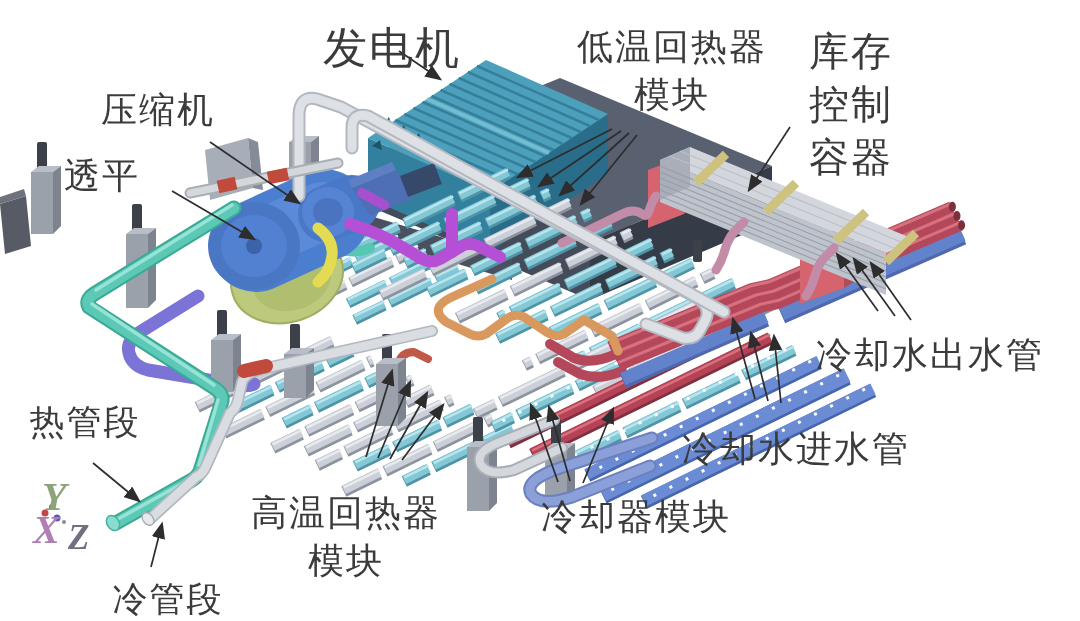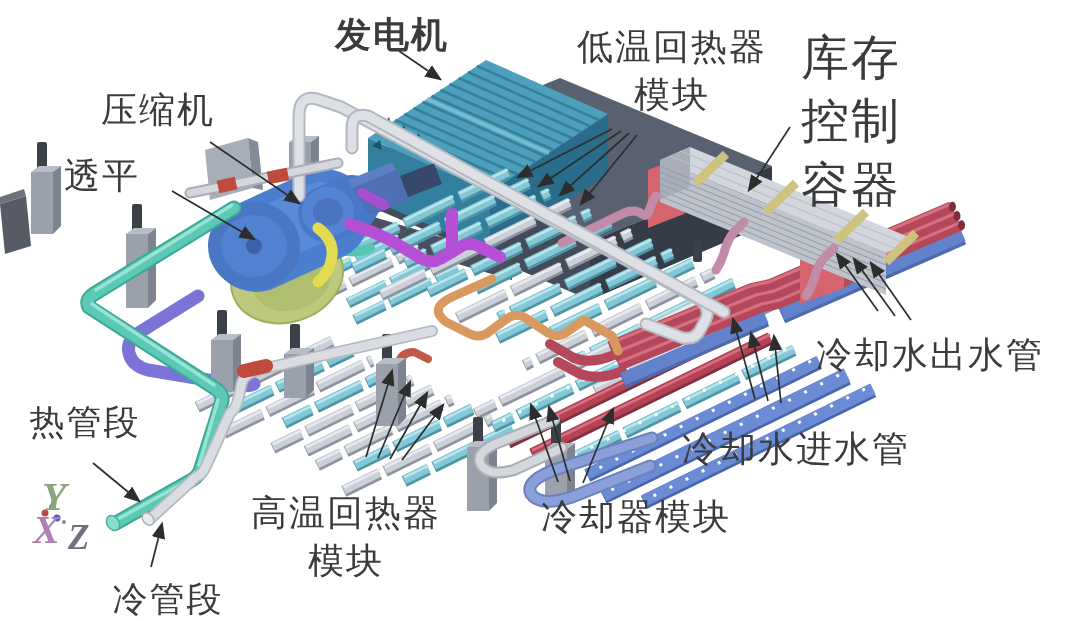--- a/index.html
+++ b/index.html
@@ -374,26 +374,26 @@
         <line x1="402" y1="460" x2="443" y2="405" stroke="#2d2d2d" stroke-width="1.7" marker-end="url(#ah)"></line>
         <line x1="93" y1="463" x2="139" y2="501" stroke="#2d2d2d" stroke-width="1.7" marker-end="url(#ah)"></line>
         <line x1="151" y1="567" x2="162" y2="524" stroke="#2d2d2d" stroke-width="1.7" marker-end="url(#ah)"></line>
         <circle cx="52" cy="507" r="3" fill="#4e9a4e"></circle>
         <circle cx="45" cy="513" r="3.5" fill="#c24848"></circle>
         <circle cx="57" cy="518" r="3.5" fill="#5a58bd"></circle>
         <circle cx="64" cy="522" r="2" fill="#8888aa"></circle>
       </g>
 </svg>
 
-<div class="callout" style="left: 392px; top: 12px; font-size: 36px; color: rgb(59, 59, 59); font-weight: bold;">发电机</div>
+<div class="callout" style="left: 392px; top: 20px; font-size: 44px; color: rgb(59, 59, 59);">发电机</div>
     <div class="callout" style="left: 158px; top: 87px; font-size: 36px; color: rgb(59, 59, 59);">压缩机</div>
     <div class="callout" style="left: 102px; top: 153px; font-size: 36px; color: rgb(59, 59, 59);">透平</div>
     <div class="callout" style="left: 672px; top: 24px; font-size: 36px; color: rgb(59, 59, 59);">低温回热器
 模块</div>
-    <div class="callout" style="left: 851px; top: 26px; font-size: 48px; color: rgb(59, 59, 59);">库存
+    <div class="callout" style="left: 851px; top: 26px; font-size: 40px; color: rgb(59, 59, 59);">库存
 控制
 容器</div>
     <div class="callout" style="left: 930px; top: 332px; font-size: 36px; color: rgb(59, 59, 59);">冷却水出水管</div>
     <div class="callout" style="left: 796px; top: 426px; font-size: 36px; color: rgb(59, 59, 59);">冷却水进水管</div>
     <div class="callout" style="left: 636px; top: 494px; font-size: 36px; color: rgb(59, 59, 59);">冷却器模块</div>
     <div class="callout" style="left: 346px; top: 490px; font-size: 36px; color: rgb(59, 59, 59);">高温回热器
 模块</div>
     <div class="callout" style="left: 85px; top: 400px; font-size: 35px; color: rgb(59, 59, 59);">热管段</div>
     <div class="callout" style="left: 168px; top: 577px; font-size: 35px; color: rgb(59, 59, 59);">冷管段</div>
     <div class="axisletter" style="left: 42px; top: 473px; font-size: 40px; color: rgb(140, 164, 121);">Y</div>

